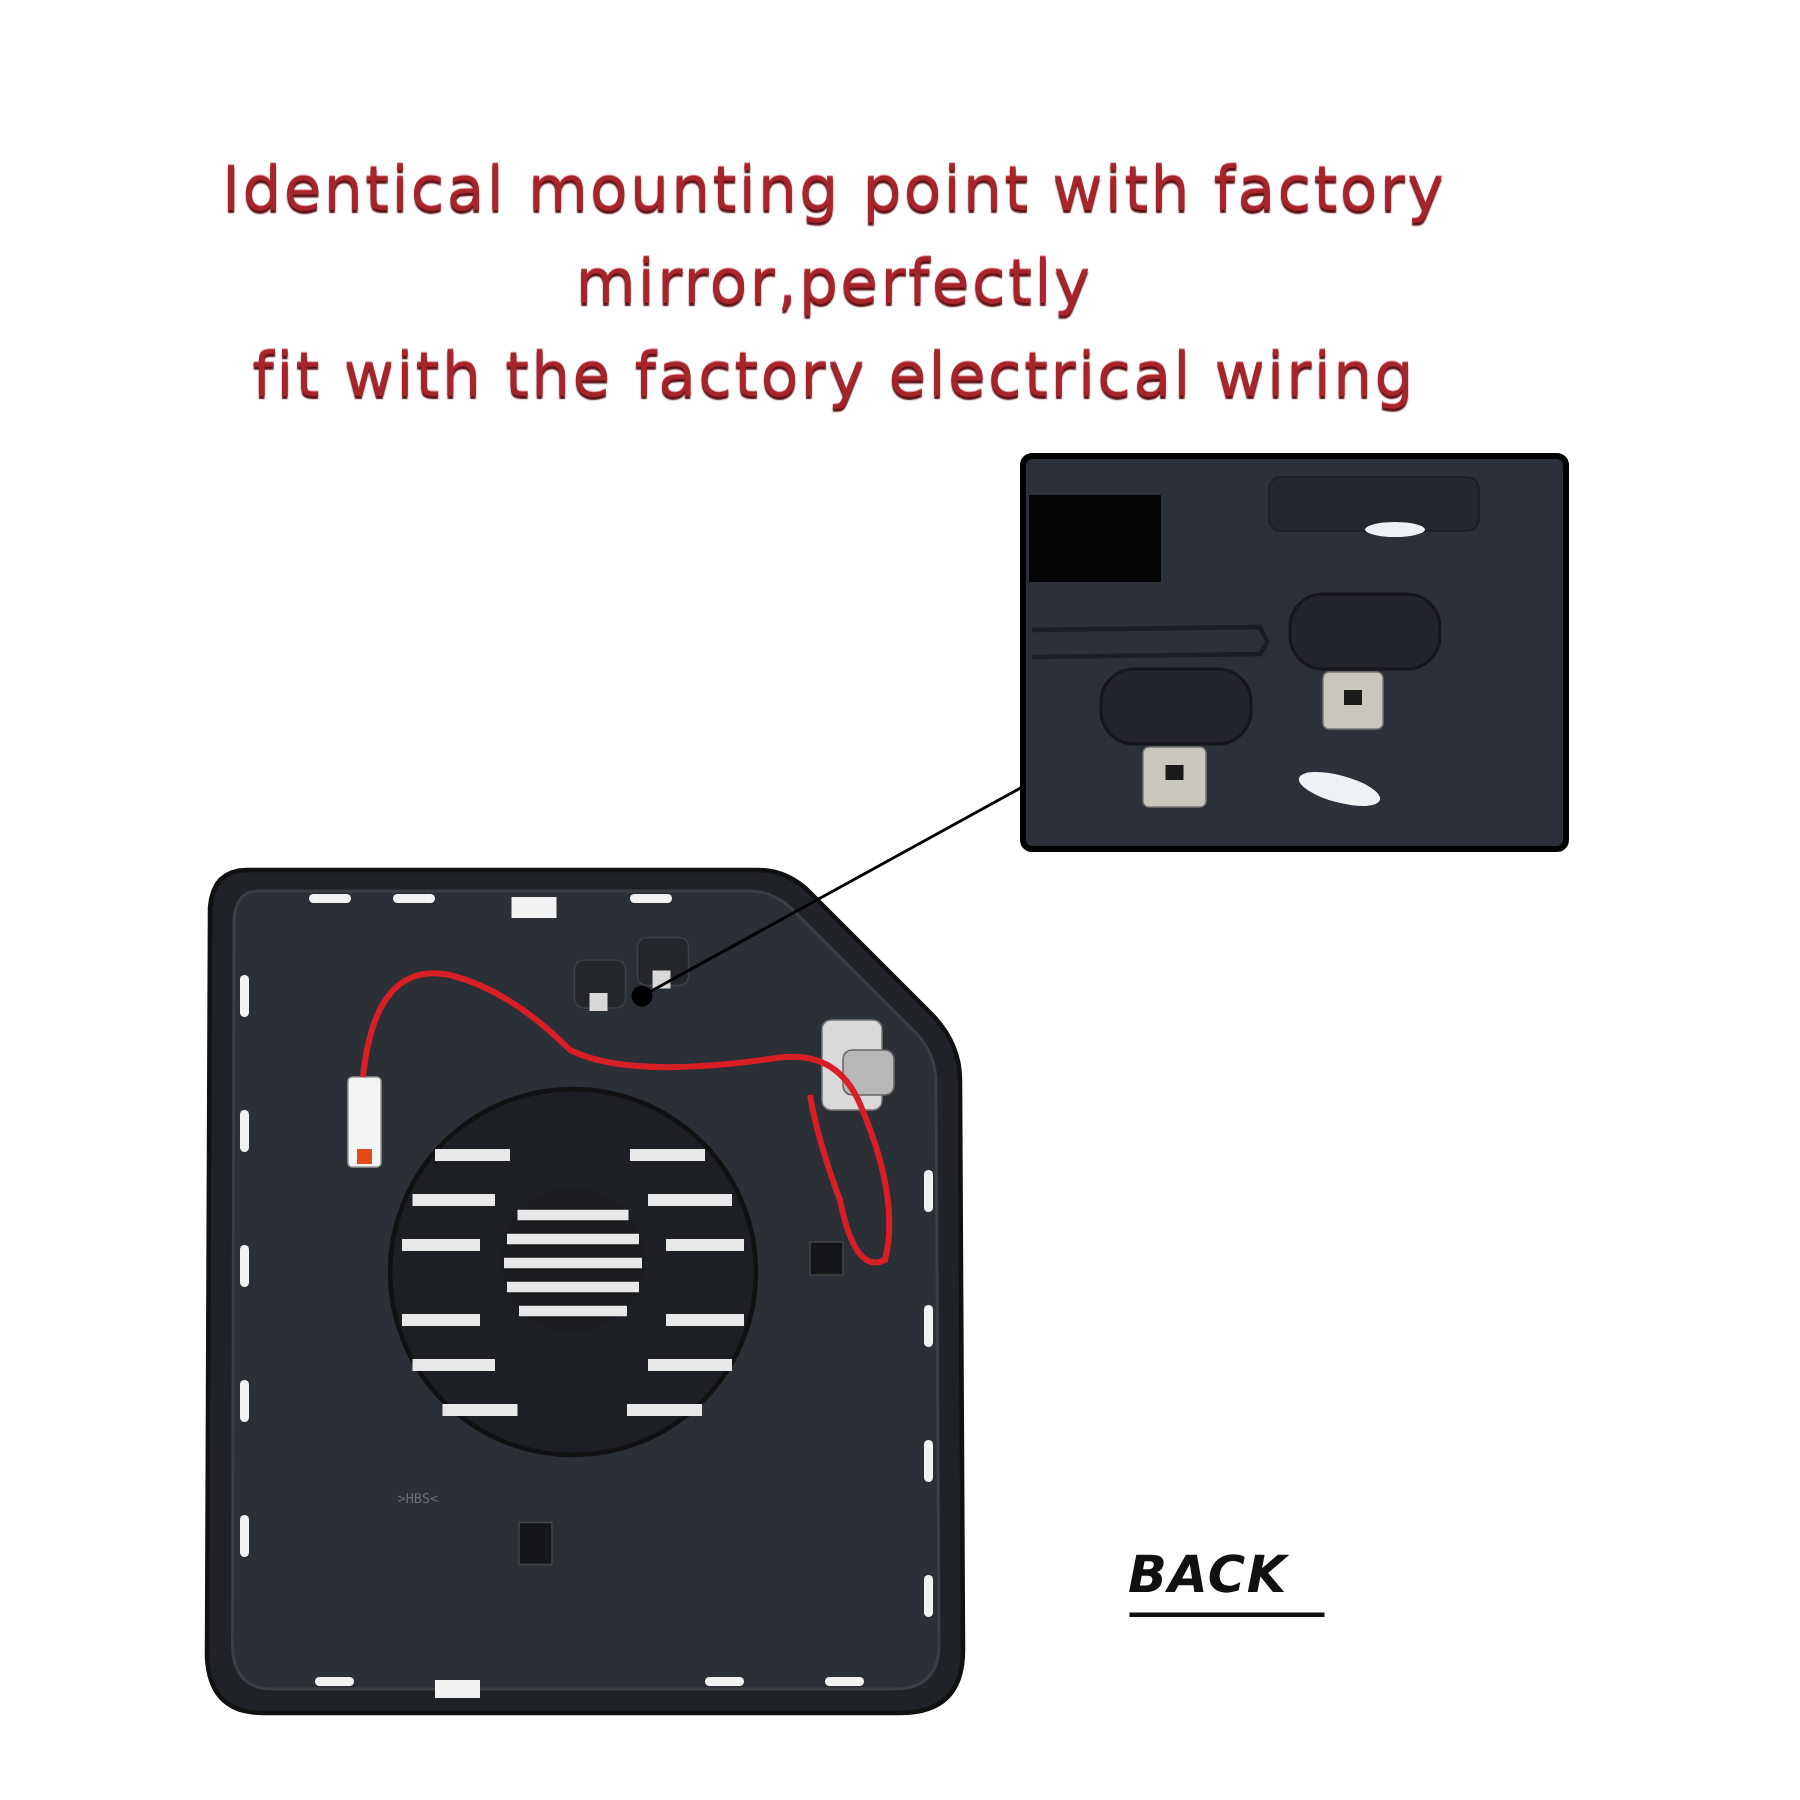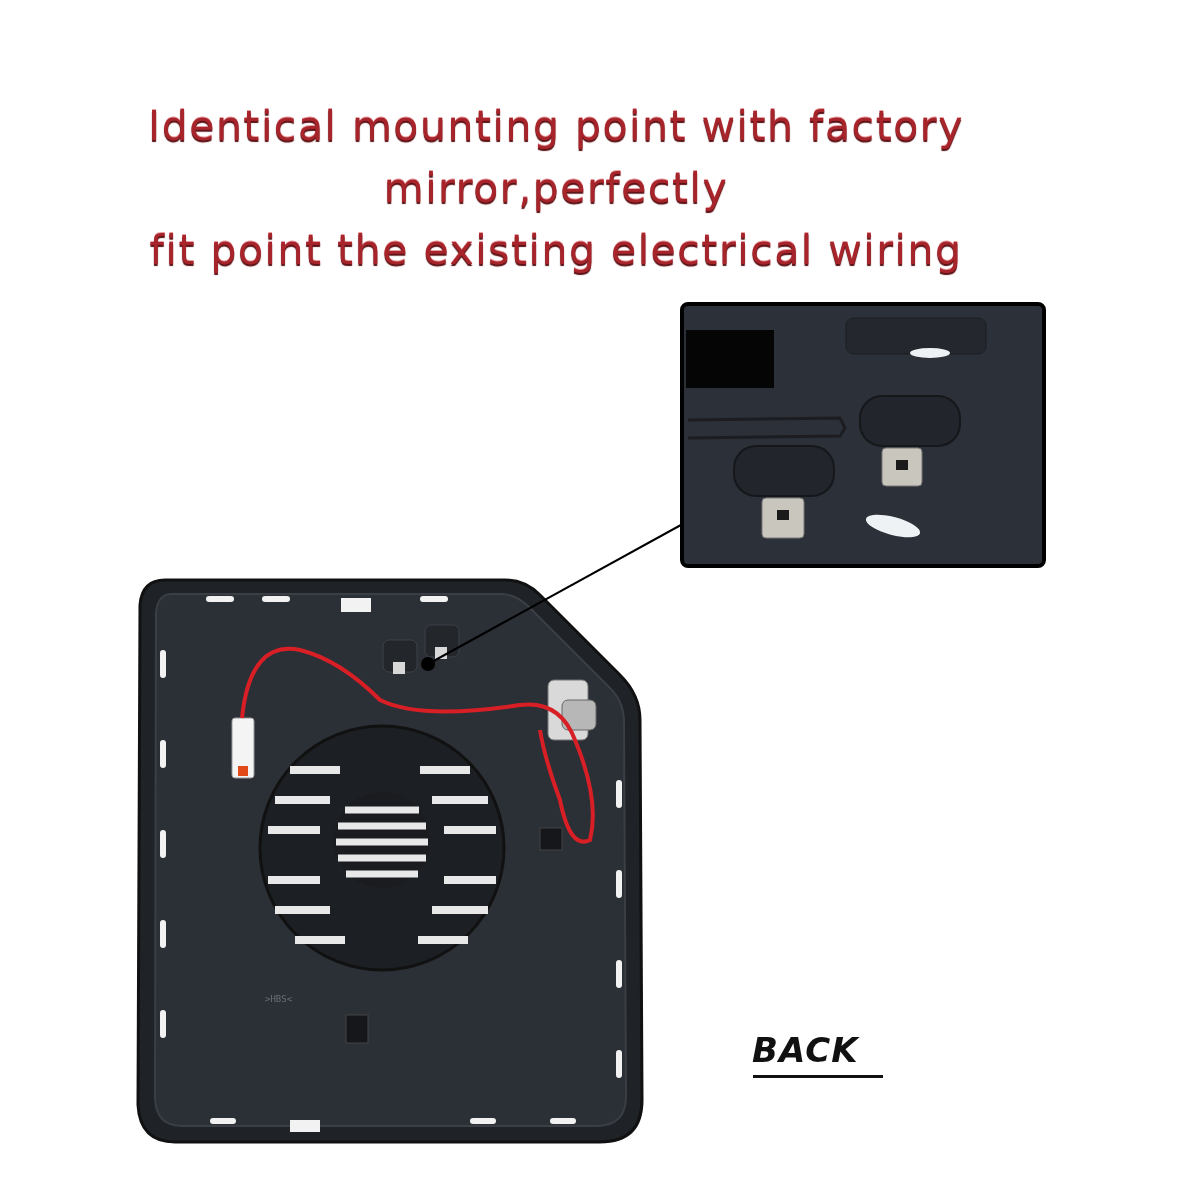--- a/index.html
+++ b/index.html
@@ -10,21 +10,21 @@
   .back-label { position:absolute; left:752px; top:1030px; width:130px; text-align:left;
     font-family:"DejaVu Sans", sans-serif; font-weight:bold; font-style:italic; font-size:34px; color:#111; letter-spacing:1px; }
   .back-underline { position:absolute; left:753px; top:1075px; width:130px; height:3px; background:#111; }
   svg { position:absolute; left:0; top:0; }
 </style>
 </head>
 <body>
 
 <div class="headline">
   <div>Identical mounting point with factory mirror,perfectly</div>
-  <div>fit point the existing electrical wiring</div>
+  <div>fit with the factory electrical wiring</div>
 </div>
 
 <svg width="1200" height="1200" viewBox="0 0 1200 1200">
 
   <g>
     <path d="M165 580 L505 580 Q525 580 540 595 L620 675 Q640 695 640 720 L642 1100 Q642 1142 600 1142 L175 1142 Q140 1142 138 1105 L140 605 Q142 580 165 580 Z" fill="#1f2227" stroke="#111" stroke-width="3"></path>
     <path d="M172 594 L500 594 Q515 594 528 606 L610 688 Q624 702 624 722 L626 1096 Q626 1126 596 1126 L182 1126 Q156 1126 155 1098 L156 612 Q158 594 172 594 Z" fill="#2b2f36" stroke="#3a3e45" stroke-width="2"></path>
 
     <g fill="#f2f2f2">
       <rect x="206" y="596" width="28" height="6" rx="3"></rect>

